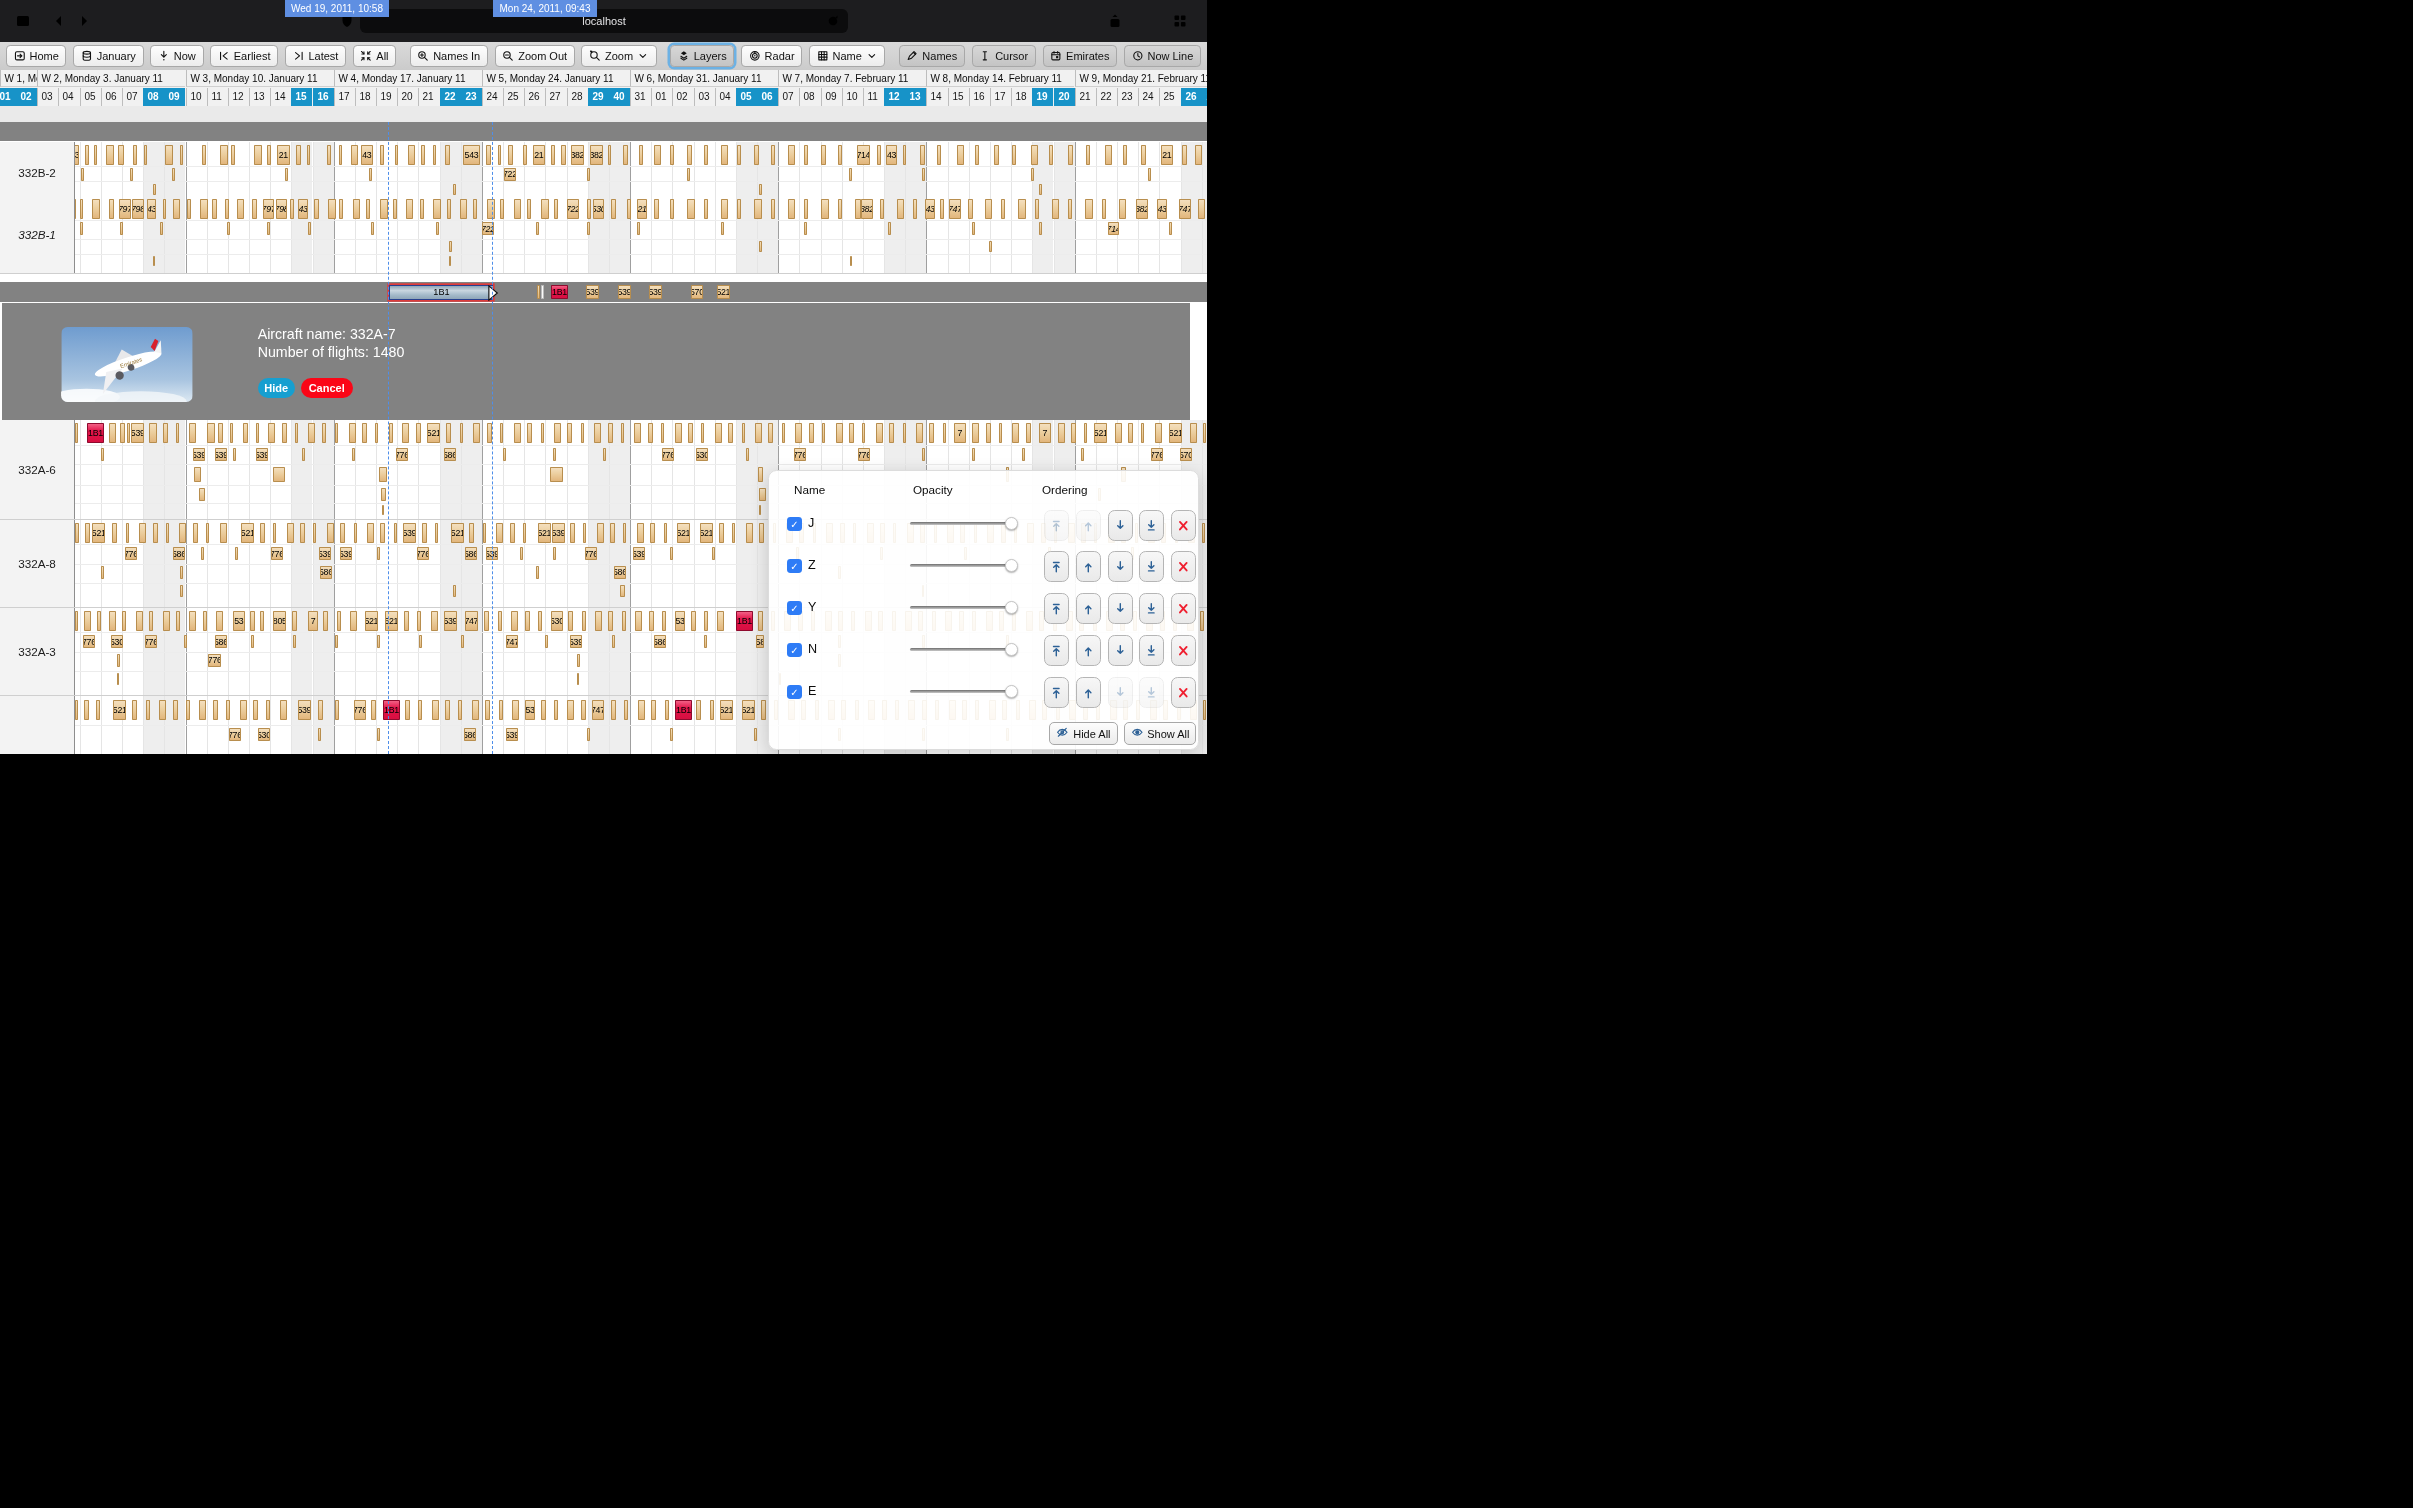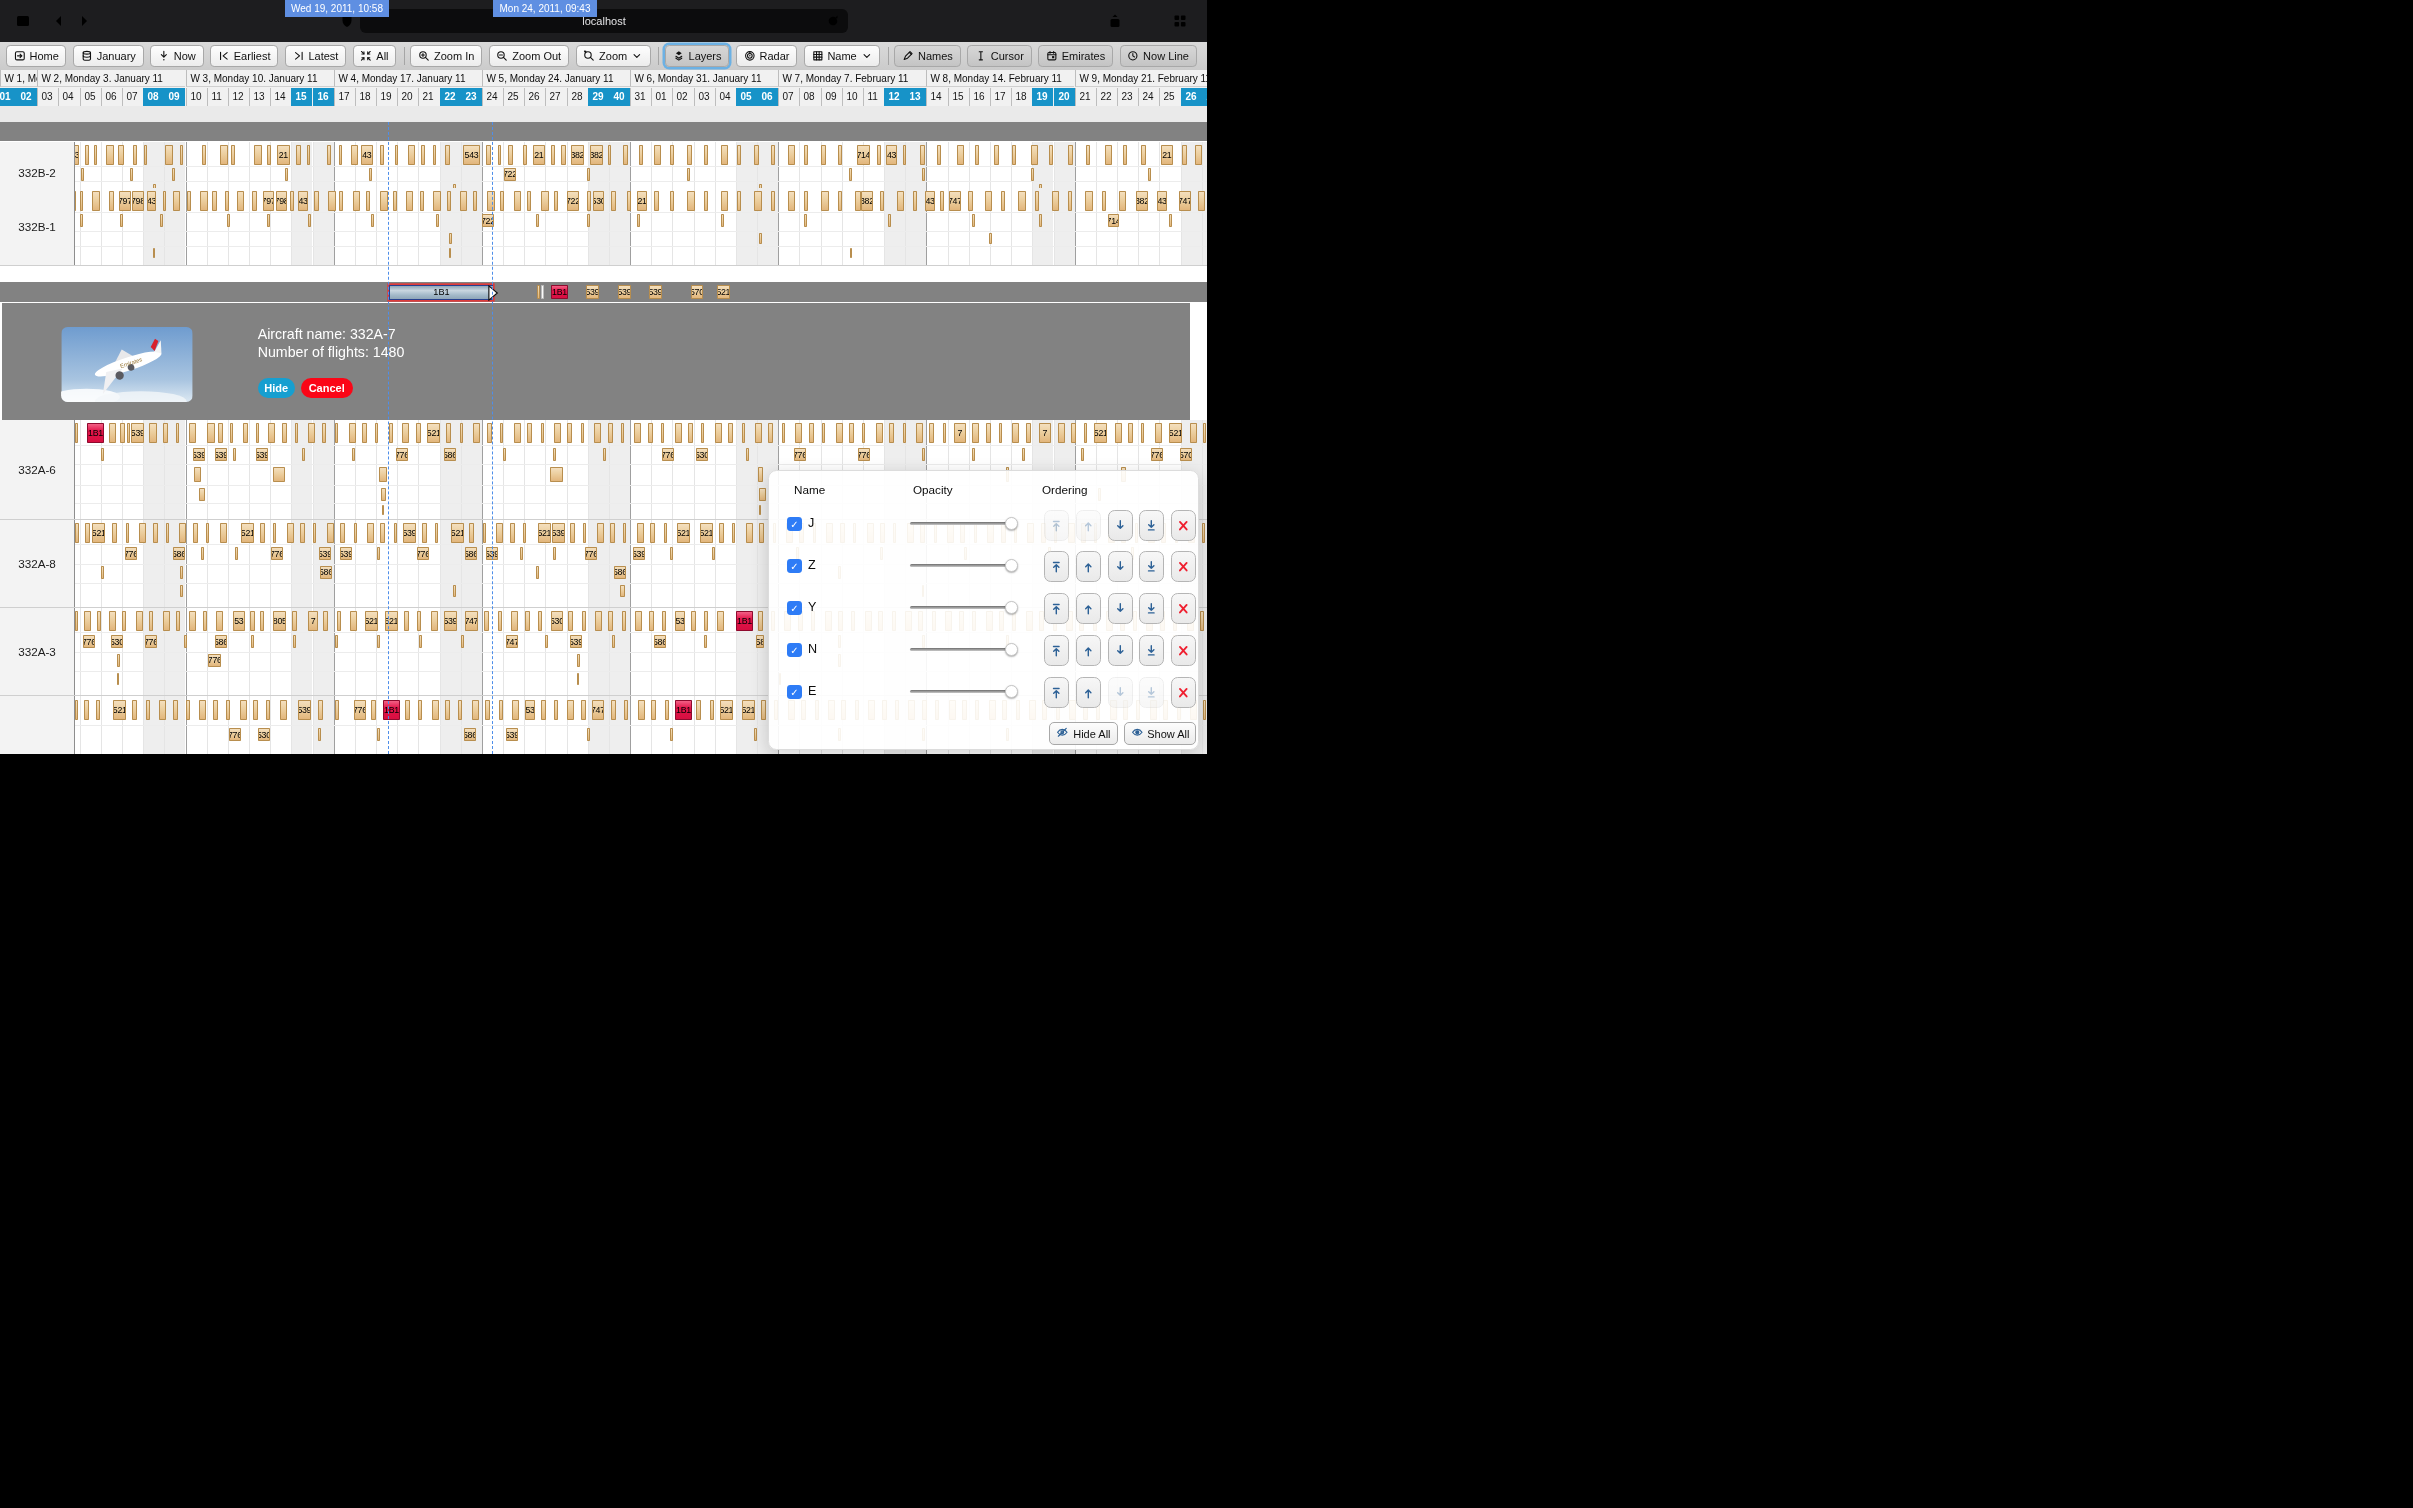--- a/index.html
+++ b/index.html
@@ -200,21 +200,21 @@
         <span>All</span>
       </div>
       <div class="tsep"></div>
       <div class="tbtn">
         <span class="icon">
           <svg viewBox="0 0 16 16">
             <circle cx="6.8" cy="6.8" r="4.4"></circle>
             <path d="M10.2 10.2L14 14M6.8 4.8v4M4.8 6.8h4"></path>
           </svg>
         </span>
-        <span>Zoom In</span>
+        <span>Names In</span>
       </div>
       <div class="tbtn">
         <span class="icon">
           <svg viewBox="0 0 16 16">
             <circle cx="6.8" cy="6.8" r="4.4"></circle>
             <path d="M10.2 10.2L14 14M4.8 6.8h4"></path>
           </svg>
         </span>
         <span>Zoom Out</span>
       </div>
@@ -543,21 +543,21 @@
         <div class="blk" style="left: 922px; width: 3.4px; top: 26px; height: 12.6px;"></div>
         <div class="blk" style="left: 1031px; width: 3.4px; top: 26px; height: 12.6px;"></div>
         <div class="blk" style="left: 1148px; width: 3.4px; top: 26px; height: 12.6px;"></div>
         <div class="bsep" style="top: 39px;"></div>
         <div class="blk" style="left: 153px; width: 2.5px; top: 42px; height: 11px;"></div>
         <div class="blk" style="left: 453px; width: 2.5px; top: 42px; height: 11px;"></div>
         <div class="blk" style="left: 759px; width: 2.5px; top: 42px; height: 11px;"></div>
         <div class="blk" style="left: 1039px; width: 2.5px; top: 42px; height: 11px;"></div>
         <div class="rlabel">332B-2</div>
       </div>
-      <div class="row" style="top: 188px; height: 78px;">
+      <div class="row" style="top: 196px; height: 78px; font-style: italic;">
         <div class="wkshade" style="left: -5px; width: 21px;"></div>
         <div class="wkshade" style="left: 16px; width: 21px;"></div>
         <div class="wkshade" style="left: 143px; width: 21px;"></div>
         <div class="wkshade" style="left: 164px; width: 21px;"></div>
         <div class="wkshade" style="left: 291px; width: 21px;"></div>
         <div class="wkshade" style="left: 313px; width: 21px;"></div>
         <div class="wkshade" style="left: 440px; width: 21px;"></div>
         <div class="wkshade" style="left: 461px; width: 21px;"></div>
         <div class="wkshade" style="left: 588px; width: 21px;"></div>
         <div class="wkshade" style="left: 609px; width: 21px;"></div>

